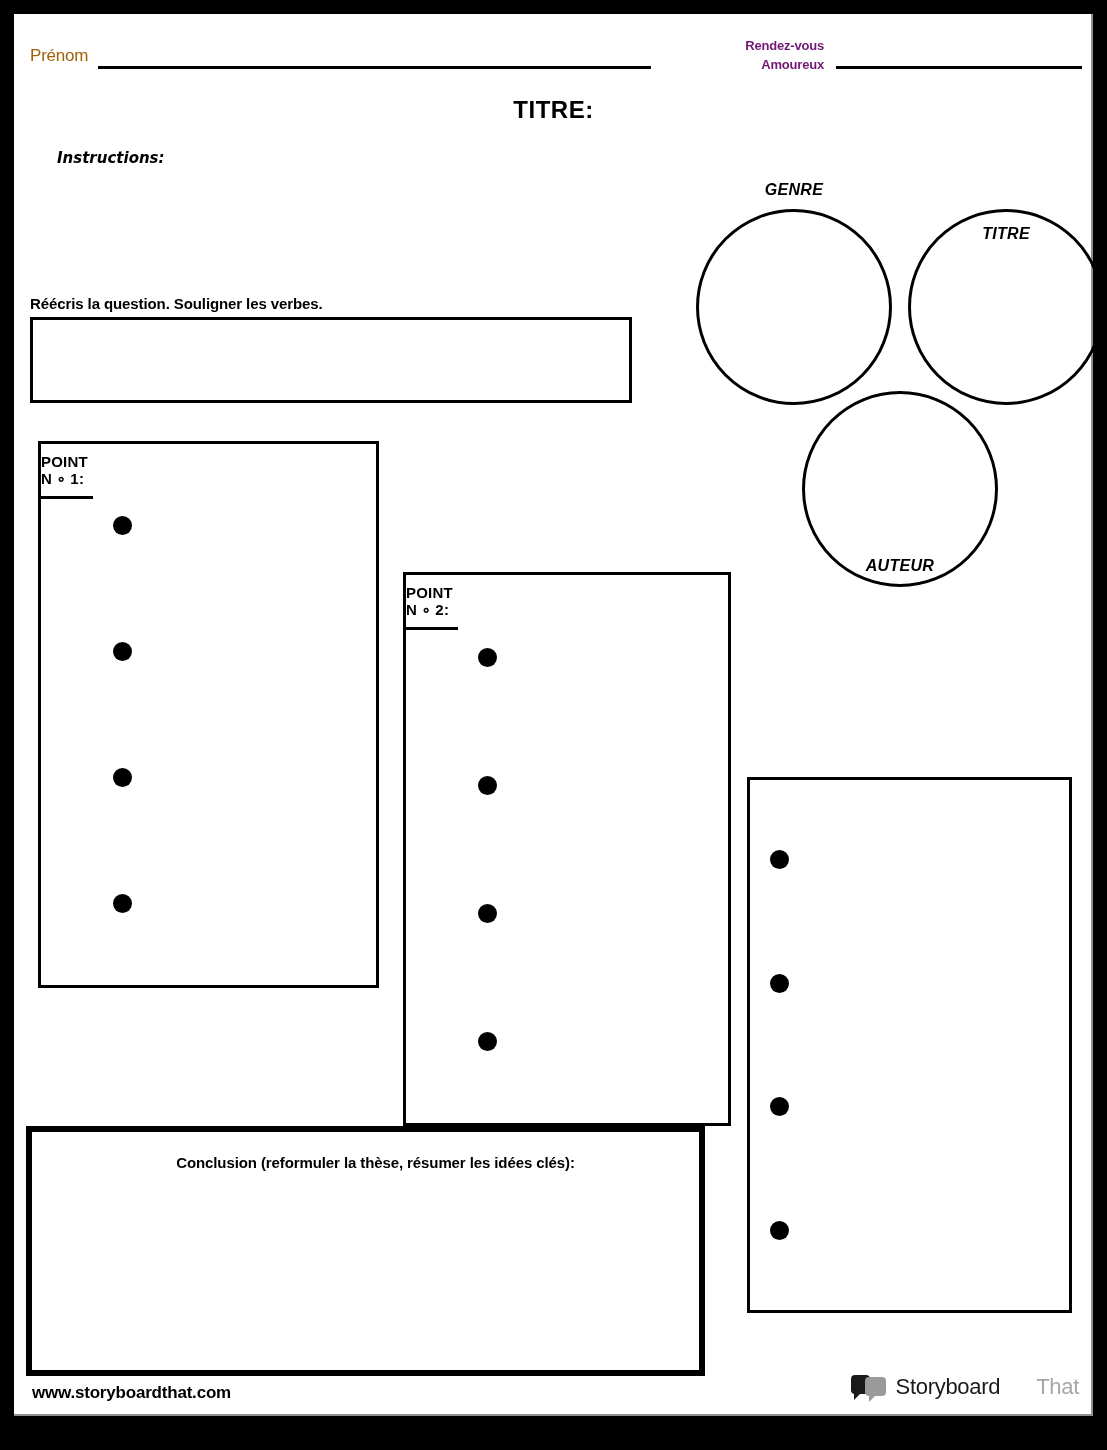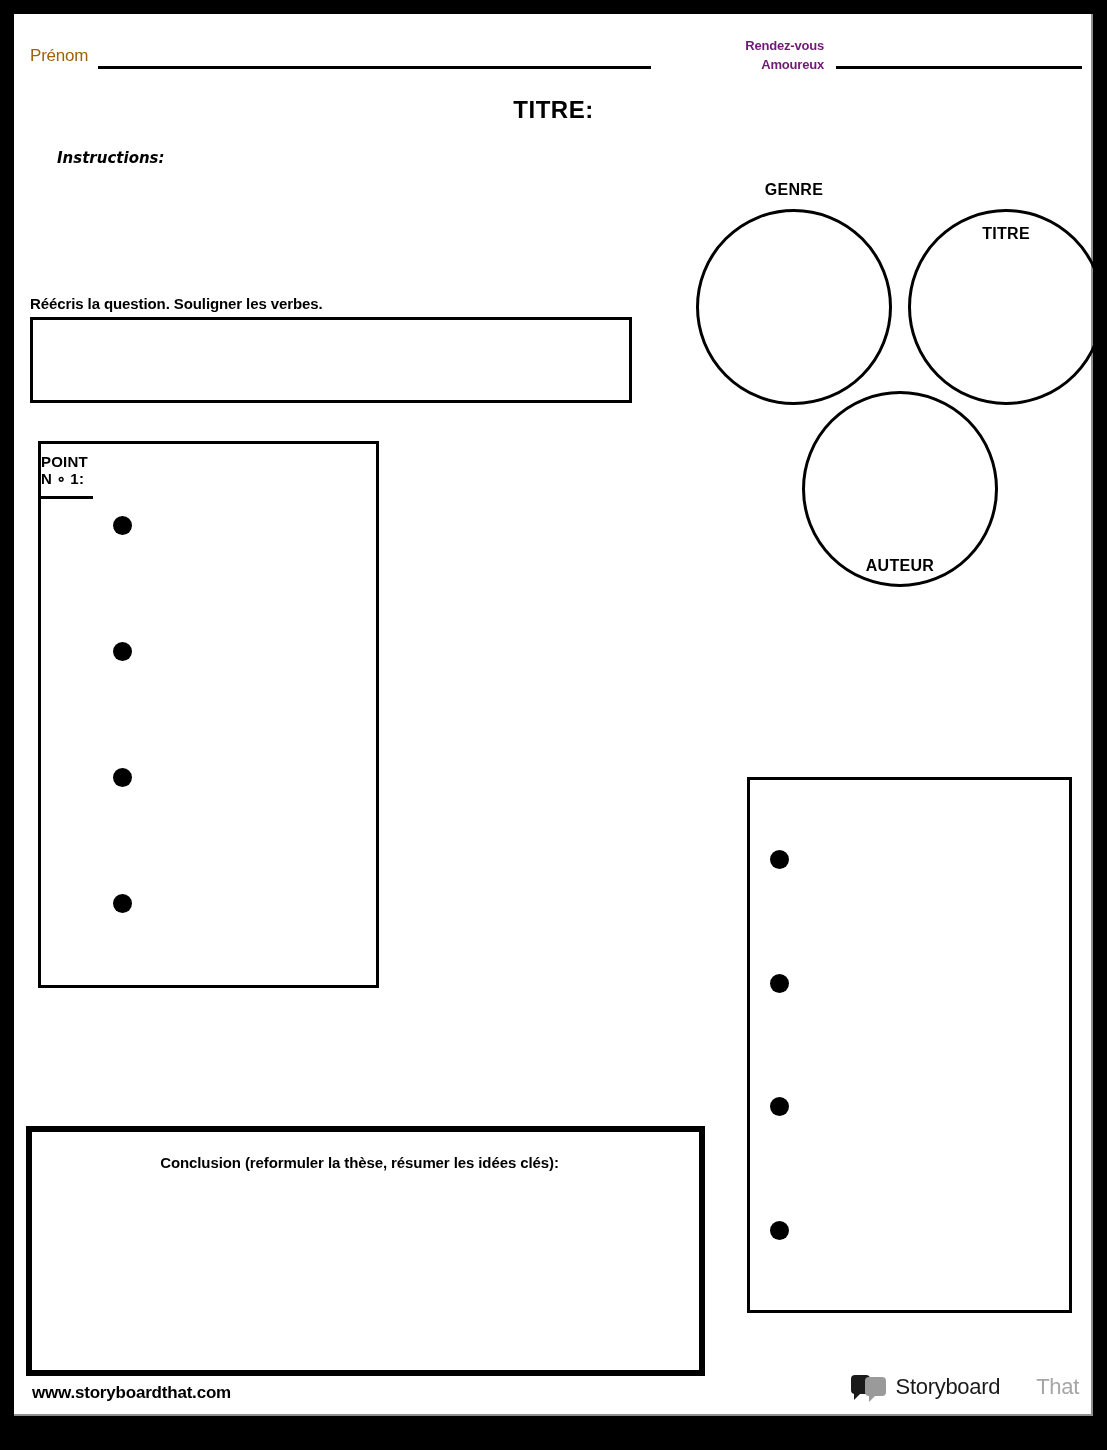--- a/index.html
+++ b/index.html
@@ -97,20 +97,21 @@
     margin-left: 23px;
   }
 
   
   .venn {
     position: absolute;
     left: 660px;
     top: 155px;
     width: 420px;
     height: 405px;
+    font-style: italic;
   }
   .venn-circle {
     position: absolute;
     border: 3px solid #000;
     border-radius: 50%;
     background: transparent;
     box-sizing: border-box;
   }
   .venn-c-genre  { left: 22px;  top: 40px;  width: 196px; height: 196px; }
   .venn-c-titre  { left: 234px; top: 40px;  width: 196px; height: 196px; }
@@ -223,20 +224,21 @@
   .conclusion-title {
     position: absolute;
     left: 0;
     top: 22px;
     width: 655px;
     text-align: center;
     font-size: 15px;
     font-weight: bold;
     color: #000;
     letter-spacing: -0.1px;
+    padding-left: 16px;
   }
 
   
   .footer-url {
     position: absolute;
     left: 18px;
     top: 1369px;
     font-size: 17px;
     font-weight: bold;
     color: #000;
@@ -346,20 +348,43 @@
             <span class="bullet-text"></span>
           </div>
           <div class="bullet-row">
             <span class="bullet-dot"></span>
             <span class="bullet-text"></span>
           </div>
         </div>
       </div>
     </div>
 
+    <div class="point-box point-2">
+      <div class="point-header">POINT N ∘ 2:</div>
+      <div class="point-body">
+        <div class="bullet-list">
+          <div class="bullet-row">
+            <span class="bullet-dot"></span>
+            <span class="bullet-text"></span>
+          </div>
+          <div class="bullet-row">
+            <span class="bullet-dot"></span>
+            <span class="bullet-text"></span>
+          </div>
+          <div class="bullet-row">
+            <span class="bullet-dot"></span>
+            <span class="bullet-text"></span>
+          </div>
+          <div class="bullet-row">
+            <span class="bullet-dot"></span>
+            <span class="bullet-text"></span>
+          </div>
+        </div>
+      </div>
+    </div>
 
     <div class="point-box point-3">
       <div class="point-body">
         <div class="bullet-list">
           <div class="bullet-row">
             <span class="bullet-dot"></span>
             <span class="bullet-text"></span>
           </div>
           <div class="bullet-row">
             <span class="bullet-dot"></span>

